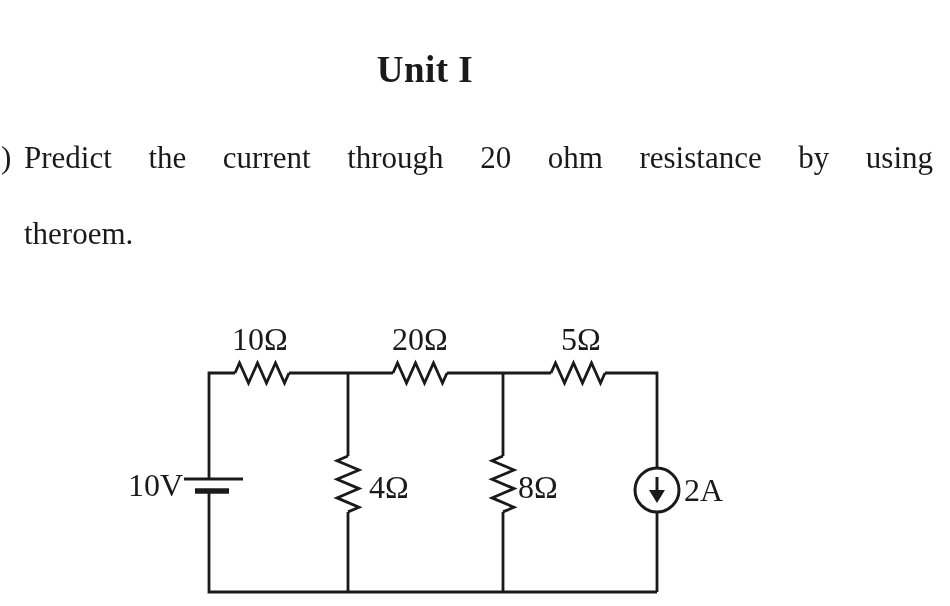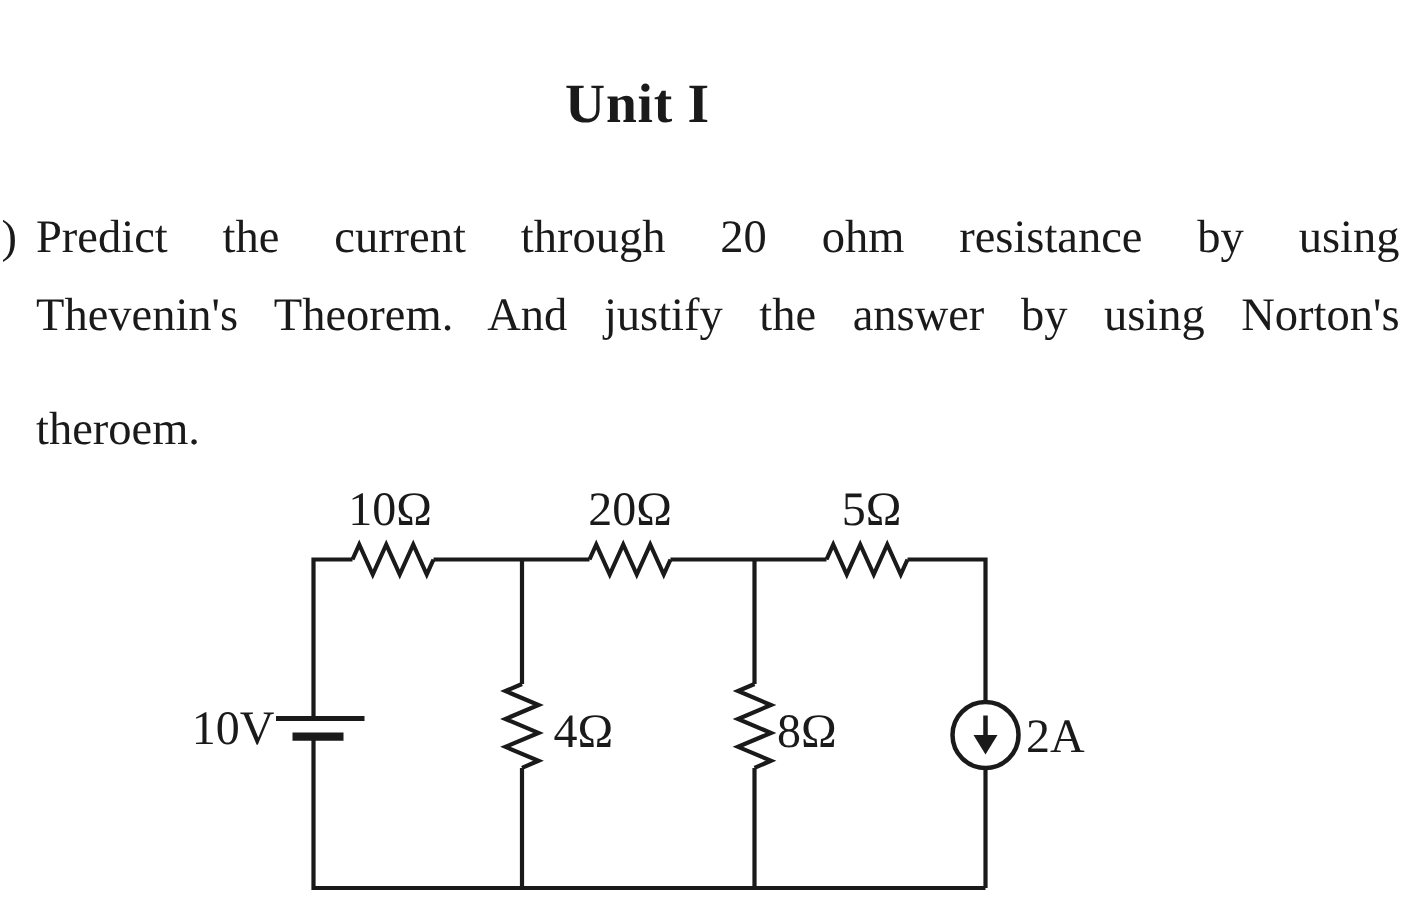--- a/index.html
+++ b/index.html
@@ -71,21 +71,20 @@
 <body>
 
 <div class="page">
 
   <div class="doc-title">Unit I</div>
 
   <span class="question-marker">)</span>
 
   <div class="question">
     <span class="qline">Predict the current through 20 ohm resistance by using</span>
-    <span class="qline">Thevenin's Theorem. And justify the answer by using Norton's</span>
     <span class="qline last-line">theroem.</span>
   </div>
 
   <svg class="circuit-svg" viewBox="0 0 950 606">
 
     <g stroke="#1a1a1a" stroke-width="2.8" fill="none">
 
       <path d="M209 479 L209 373 L235 373"></path>
 
       <path d="M289 373 L393 373"></path>

